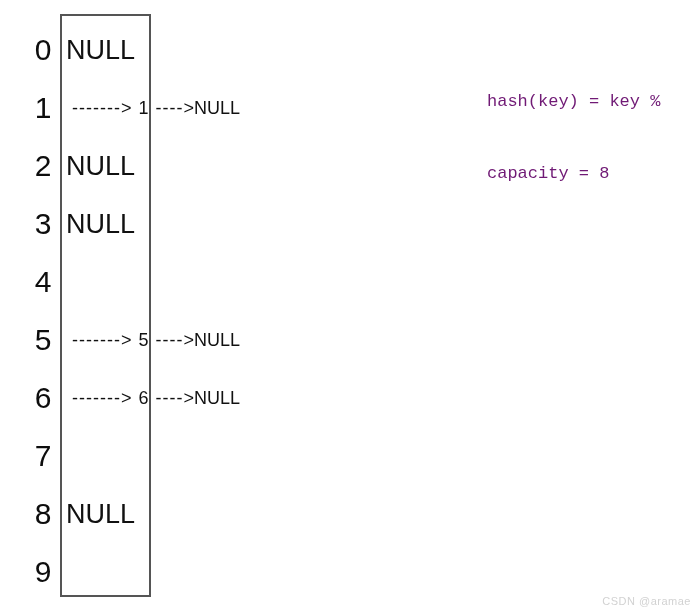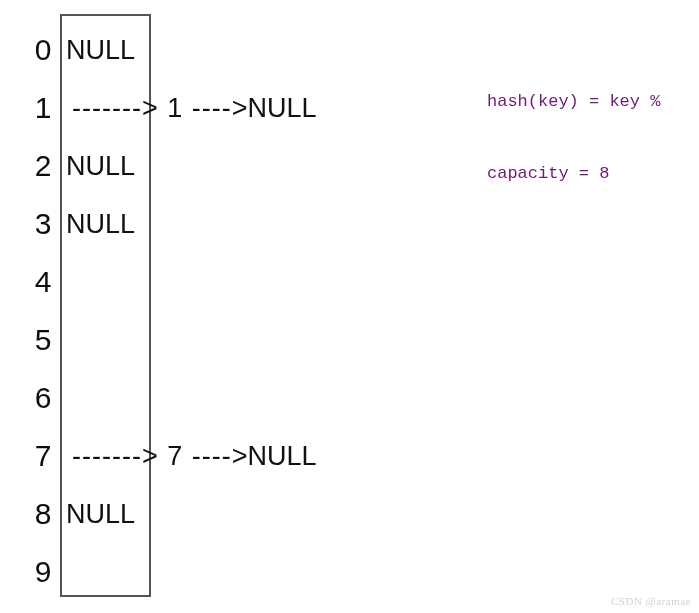--- a/index.html
+++ b/index.html
@@ -71,21 +71,21 @@
   }
 
   
   .chain {
     position: absolute;
     left: 72px;
     top: 0;
     height: 58px;
     line-height: 58px;
     white-space: pre;
-    font-size: 27px;
+    font-size: 18px;
     color: #111111;
     font-family: "Liberation Sans", sans-serif;
   }
   .chain .dash-seg {
     letter-spacing: 1px;
   }
   .chain .node-value {
     padding: 0 2px;
   }
   .chain .tail-null {
@@ -107,21 +107,21 @@
   }
   #formula-note div { white-space: pre; }
 
   
   #watermark {
     position: absolute;
     right: 8px;
     bottom: 6px;
     font-size: 11px;
     color: #d2d2d2;
-    font-family: Liberation Serif, serif;
+    font-family: Liberation Sans, sans-serif;
     letter-spacing: 0.5px;
   }
 </style>
 </head>
 <body>
 
 <div id="hash-figure">
 
   <div id="bucket-array-box"></div>
 
@@ -140,27 +140,28 @@
       </div>
       <div class="bucket-row" style="top: 195px;">
         <div class="bucket-index">3</div>
         <div class="bucket-null">NULL</div>
       </div>
       <div class="bucket-row" style="top: 253px;">
         <div class="bucket-index">4</div>
       </div>
       <div class="bucket-row" style="top: 311px;">
         <div class="bucket-index">5</div>
+        <div class="chain"><span class="dash-seg">-------</span><span class="arrow-head">&gt;</span> <span class="node-value">5</span> <span class="dash-seg">----</span><span class="arrow-head">&gt;</span><span class="tail-null">NULL</span></div>
       </div>
       <div class="bucket-row" style="top: 369px;">
         <div class="bucket-index">6</div>
+        <div class="chain"><span class="dash-seg">-------</span><span class="arrow-head">&gt;</span> <span class="node-value">6</span> <span class="dash-seg">----</span><span class="arrow-head">&gt;</span><span class="tail-null">NULL</span></div>
       </div>
       <div class="bucket-row" style="top: 427px;">
         <div class="bucket-index">7</div>
-        <div class="chain"><span class="dash-seg">-------</span><span class="arrow-head">&gt;</span> <span class="node-value">7</span> <span class="dash-seg">----</span><span class="arrow-head">&gt;</span><span class="tail-null">NULL</span></div>
       </div>
       <div class="bucket-row" style="top: 485px;">
         <div class="bucket-index">8</div>
         <div class="bucket-null">NULL</div>
       </div>
       <div class="bucket-row" style="top: 543px;">
         <div class="bucket-index">9</div>
       </div>
     </div>
 

